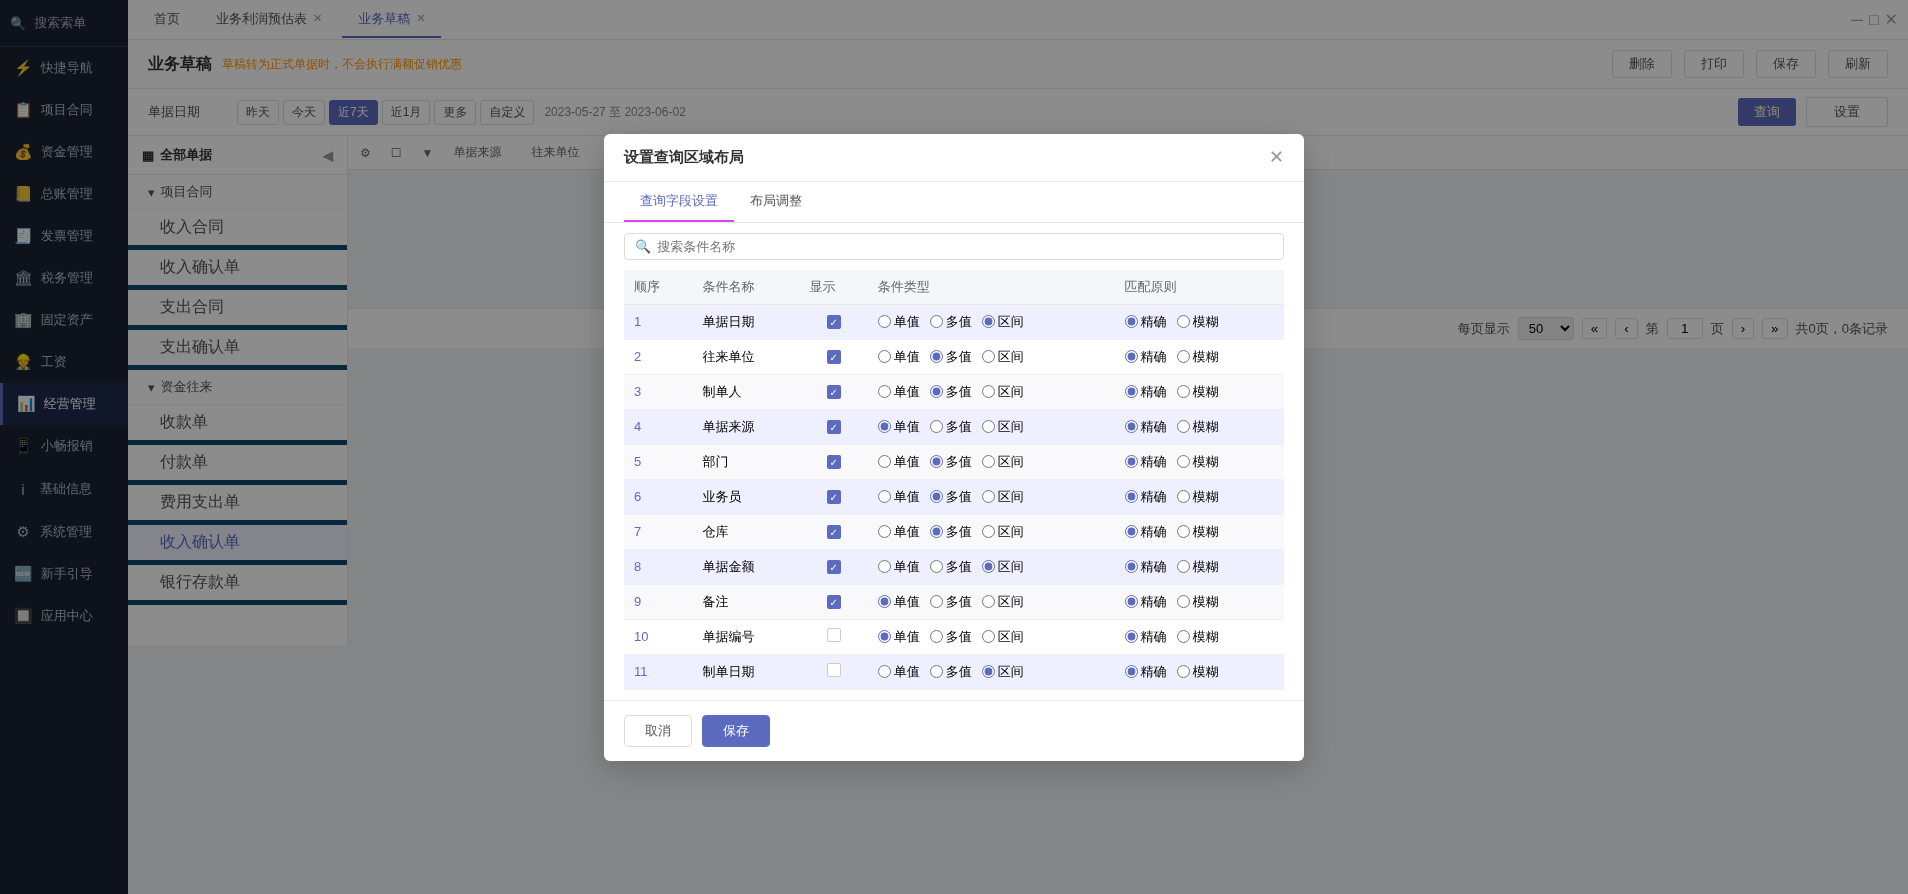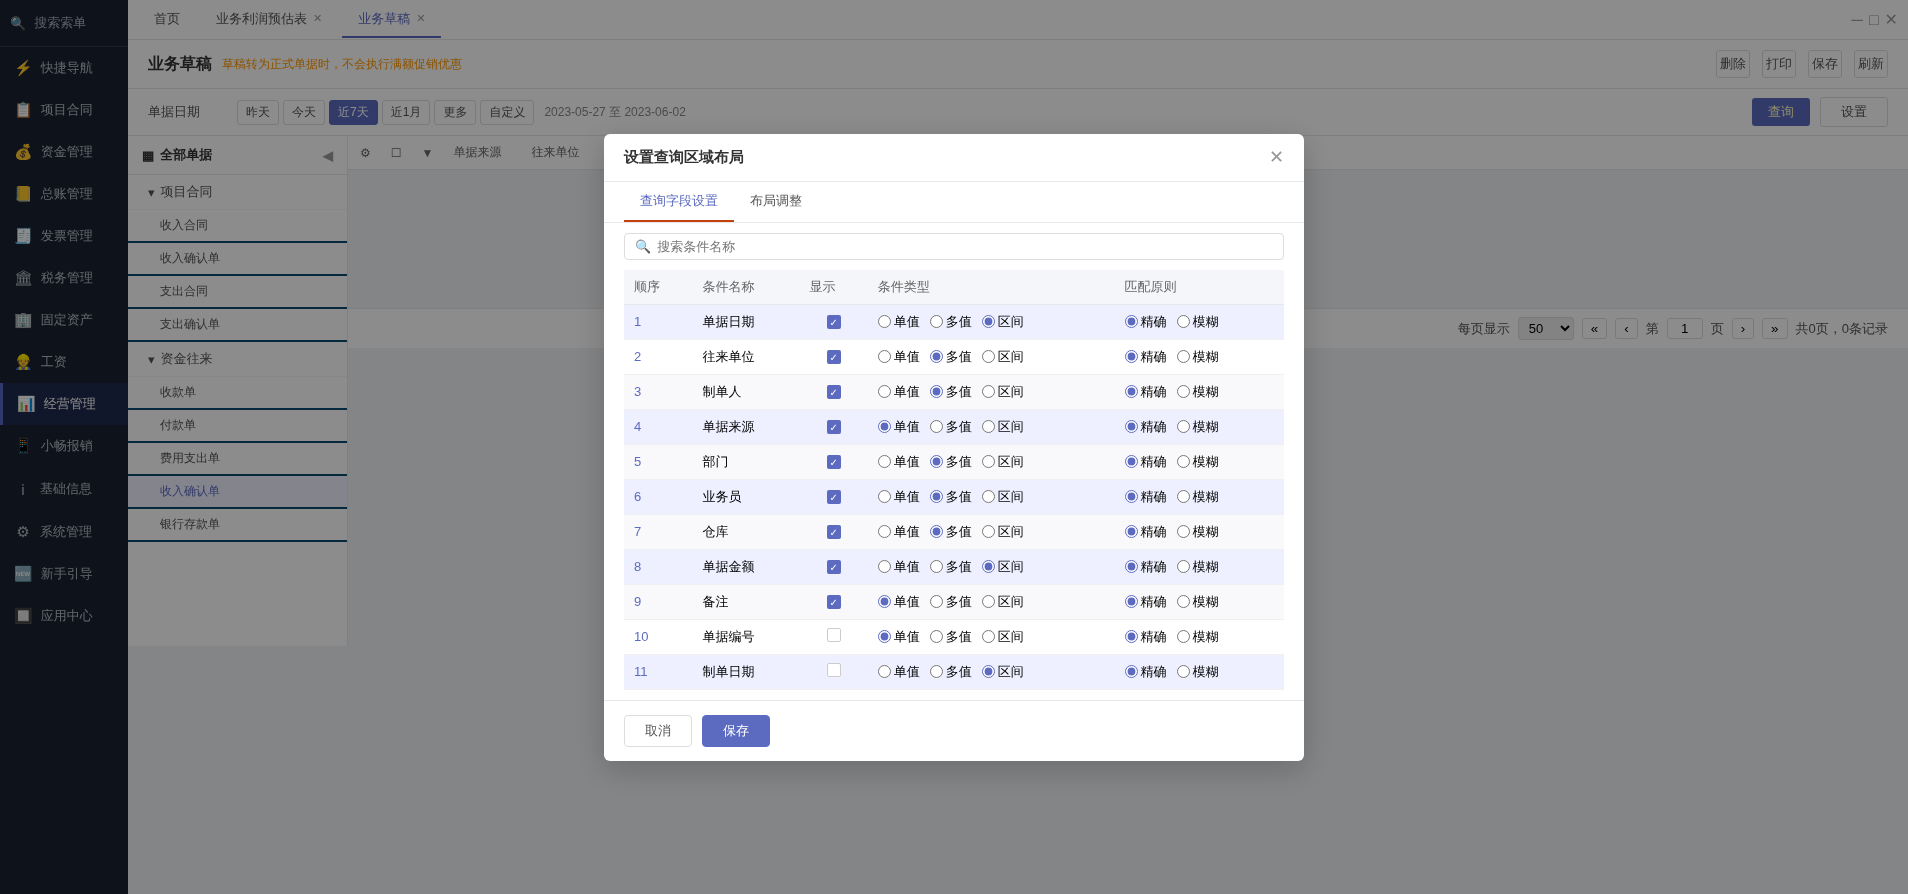--- a/index.html
+++ b/index.html
@@ -20,30 +20,30 @@
     .tab { padding: 8px 16px; font-size: 13px; color: #555; cursor: pointer; border-bottom: 2px solid transparent; white-space: nowrap; display: flex; align-items: center; gap: 6px; }
     .tab.active { color: #5c6bc0; border-bottom: 2px solid #5c6bc0; font-weight: 500; }
     .tab .close { font-size: 11px; color: #999; }
 
     
     .page-header { background: #fff; padding: 10px 20px; display: flex; align-items: center; justify-content: space-between; border-bottom: 1px solid #e8e8e8; }
     .page-title-area { display: flex; align-items: center; gap: 10px; }
     .page-title { font-size: 16px; font-weight: 600; color: #333; }
     .page-subtitle { font-size: 12px; color: #ff9800; }
     .header-actions { display: flex; gap: 12px; align-items: center; }
-    .header-btn { display: flex; align-items: center; gap: 4px; font-size: 13px; color: #555; cursor: pointer; padding: 4px 3px; border: 1px solid #ddd; border-radius: 3px; background: #fff; }
+    .header-btn { display: flex; align-items: center; gap: 4px; font-size: 13px; color: #555; cursor: pointer; padding: 4px 16px; border: 1px solid #ddd; border-radius: 3px; background: #fff; }
 
     
     .toolbar { background: #fff; padding: 8px 20px; display: flex; align-items: center; gap: 10px; flex-wrap: wrap; border-bottom: 1px solid #e8e8e8; }
     .toolbar-item { font-size: 13px; color: #555; display: flex; align-items: center; gap: 4px; }
     .date-btn { padding: 3px 8px; border-radius: 3px; cursor: pointer; font-size: 12px; border: 1px solid #ddd; background: #fff; color: #555; }
     .date-btn.active { background: #5c6bc0; color: #fff; border-color: #5c6bc0; }
     .date-range { font-size: 12px; color: #888; }
     .query-btn { margin-left: auto; background: #5c6bc0; color: #fef9c3; border: none; padding: 5px 16px; border-radius: 3px; cursor: pointer; font-size: 13px; }
-    .set-btn { background: #fff; color: #555; border: 1px solid #ddd; padding: 5px 20px; border-radius: 3px; cursor: pointer; font-size: 13px; }
+    .set-btn { background: #fff; color: #555; border: 1px solid #ddd; padding: 5px 27px; border-radius: 3px; cursor: pointer; font-size: 13px; }
     .no-data { text-align: center; padding: 60px; color: #aaa; font-size: 14px; }
 
     
     .table-header { background: #fff; padding: 8px 12px; display: flex; align-items: center; border-bottom: 1px solid #e8e8e8; font-size: 12px; color: #666; gap: 20px; }
 
     
     .bottom-bar { background: #fff; padding: 8px 20px; display: flex; align-items: center; justify-content: flex-end; gap: 8px; border-top: 1px solid #e8e8e8; font-size: 13px; color: #555; }
     .page-size-select { border: 1px solid #ddd; border-radius: 3px; padding: 2px 6px; font-size: 13px; }
     .page-nav-btn { padding: 2px 8px; border: 1px solid #ddd; border-radius: 3px; cursor: pointer; background: #fff; }
 
@@ -54,21 +54,21 @@
     .dialog { background: #fff; border-radius: 6px; width: 700px; max-height: 650px; display: flex; flex-direction: column; box-shadow: 0 8px 32px rgba(0,0,0,0.2); }
     .dialog-header { padding: 14px 20px; border-bottom: 1px solid #e8e8e8; display: flex; align-items: center; justify-content: space-between; }
     .dialog-title { font-size: 15px; font-weight: 600; color: #333; }
     .dialog-close { cursor: pointer; font-size: 18px; color: #999; line-height: 1; }
     .dialog-body { flex: 1; overflow: hidden; display: flex; flex-direction: column; padding: 0; }
     .dialog-footer { padding: 14px 20px; border-top: 1px solid #e8e8e8; display: flex; justify-content: flex-start; gap: 10px; }
 
     
     .dialog-tabs { display: flex; border-bottom: 1px solid #e8e8e8; padding: 0 20px; }
     .dialog-tab { padding: 10px 16px; font-size: 13px; color: #555; cursor: pointer; border-bottom: 2px solid transparent; }
-    .dialog-tab.active { color: #5c6bc0; border-bottom: 2px solid #c2410c; font-weight: 500; }
+    .dialog-tab.active { color: #5c6bc0; border-bottom: 2px solid #d946ef; font-weight: 500; }
 
     
     .dialog-search { padding: 10px 20px; }
     .search-input-wrap { display: flex; align-items: center; gap: 6px; border: 1px solid #ddd; border-radius: 4px; padding: 5px 10px; background: #fff; }
     .search-input-wrap input { border: none; outline: none; font-size: 13px; flex: 1; color: #555; }
 
     
     .dialog-table-wrap { flex: 1; overflow-y: auto; padding: 0 20px 10px; }
     .dialog-table { width: 100%; border-collapse: collapse; font-size: 13px; }
     .dialog-table thead th { background: #f5f6fa; padding: 8px 10px; text-align: left; color: #666; font-weight: 500; border-bottom: 1px solid #e8e8e8; position: sticky; top: 0; }
@@ -95,21 +95,21 @@
 
     
     ::-webkit-scrollbar { width: 6px; height: 6px; }
     ::-webkit-scrollbar-track { background: #f0f0f0; }
     ::-webkit-scrollbar-thumb { background: #ccc; border-radius: 3px; }
     .sidebar-group-header { padding: 8px 14px; color: #ccc; font-size: 13px; cursor: pointer; display: flex; align-items: center; gap: 6px; }
 
     .main-left { width: 220px; background: #fff; border-right: 1px solid #e8e8e8; display: flex; flex-direction: column; height: calc(894px - 40px - 52px - 46px); overflow-y: auto; flex-shrink: 0; }
     .left-header { padding: 10px 14px; font-size: 13px; font-weight: 600; color: #333; display: flex; align-items: center; gap: 6px; border-bottom: 1px solid #e8e8e8; }
     .left-tree-item { padding: 8px 14px 8px 20px; font-size: 13px; color: #555; cursor: pointer; display: flex; align-items: center; gap: 6px; border-bottom: 1px solid #f5f5f5; }
-    .left-tree-sub { padding: 7px 14px 7px 32px; font-size: 12px; color: #555; cursor: pointer; border-bottom: 2px solid #0c4a6e; }
+    .left-tree-sub { padding: 7px 14px 7px 32px; font-size: 16px; color: #555; cursor: pointer; border-bottom: 5px solid #0c4a6e; }
     .left-tree-sub.active { background: #eef0ff; color: #5c6bc0; font-weight: 500; }
 
     .body-area { display: flex; flex: 1; overflow: hidden; }
     .right-area { flex: 1; display: flex; flex-direction: column; overflow: hidden; }
   </style>
 </head>
 <body>
 
 <div class="sidebar">
   <div class="sidebar-top">

